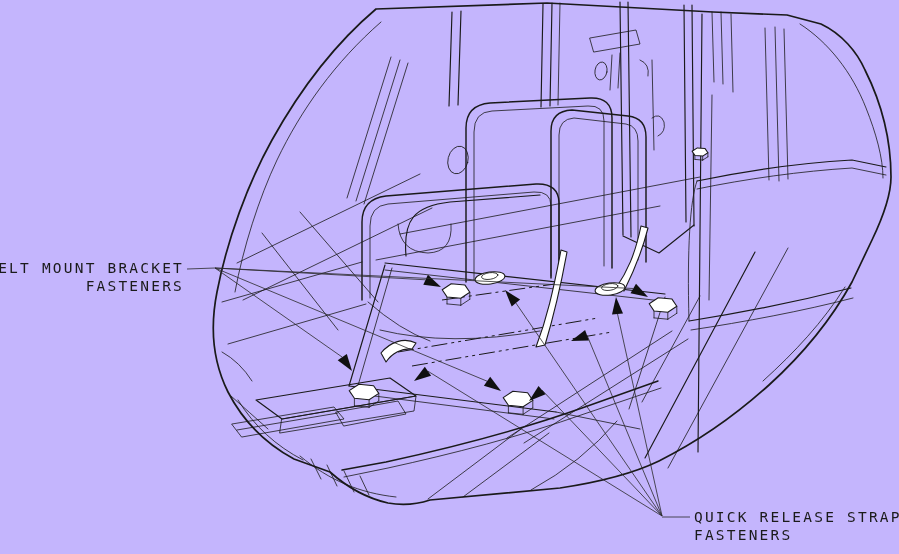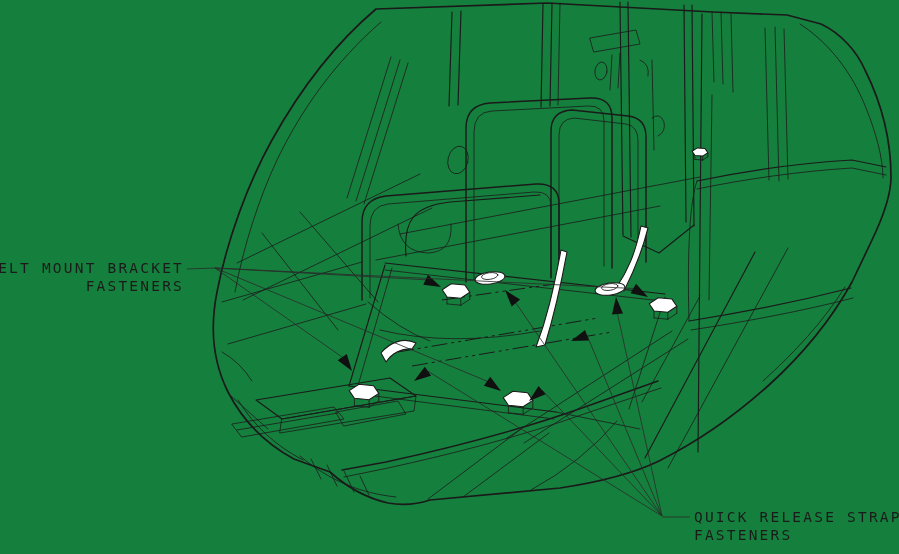--- a/index.html
+++ b/index.html
@@ -1,16 +1,16 @@
 <!DOCTYPE html>
 <html><head>
 <meta charset="utf-8">
 <style>
   html,body{margin:0;padding:0;background:#fff;}
-  .stage{position:relative;width:899px;height:554px;background:#15803d;overflow:hidden;
+  .stage{position:relative;width:899px;height:554px;background:#c4b5fd;overflow:hidden;
          font-family:"DejaVu Sans Mono", monospace;}
   svg{display:block;}
   .ln{fill:none;stroke:#1a1a1a;stroke-linecap:round;stroke-linejoin:round;}
   .w1{stroke-width:1.7;}
   .w15{stroke-width:1.45;}
   .w2{stroke-width:1.15;}
   .w3{stroke-width:0.8;}
   .phantom{fill:none;stroke:#1a1a1a;stroke-width:1;stroke-dasharray:16 4 3 4 3 4;}
   .blade{fill:#ffffff;stroke:#1a1a1a;stroke-width:1.1;stroke-linejoin:round;}
   .leader{stroke:#2a2a2a;stroke-width:0.8;fill:none;}

